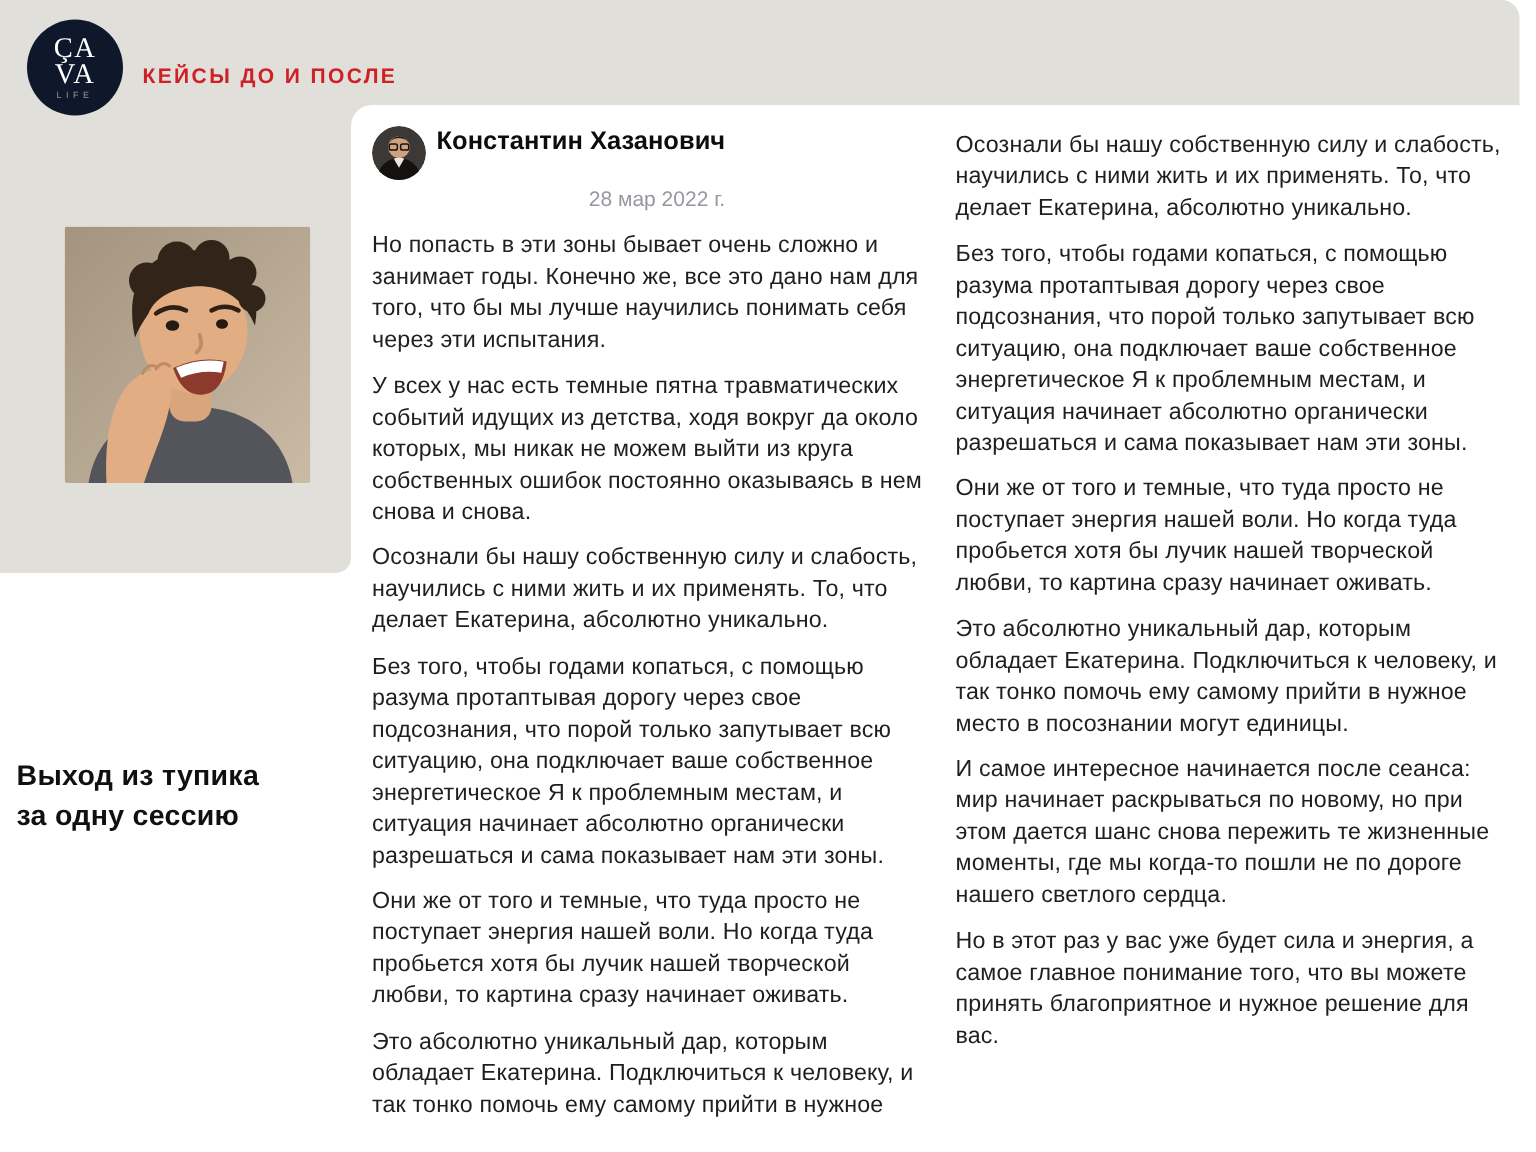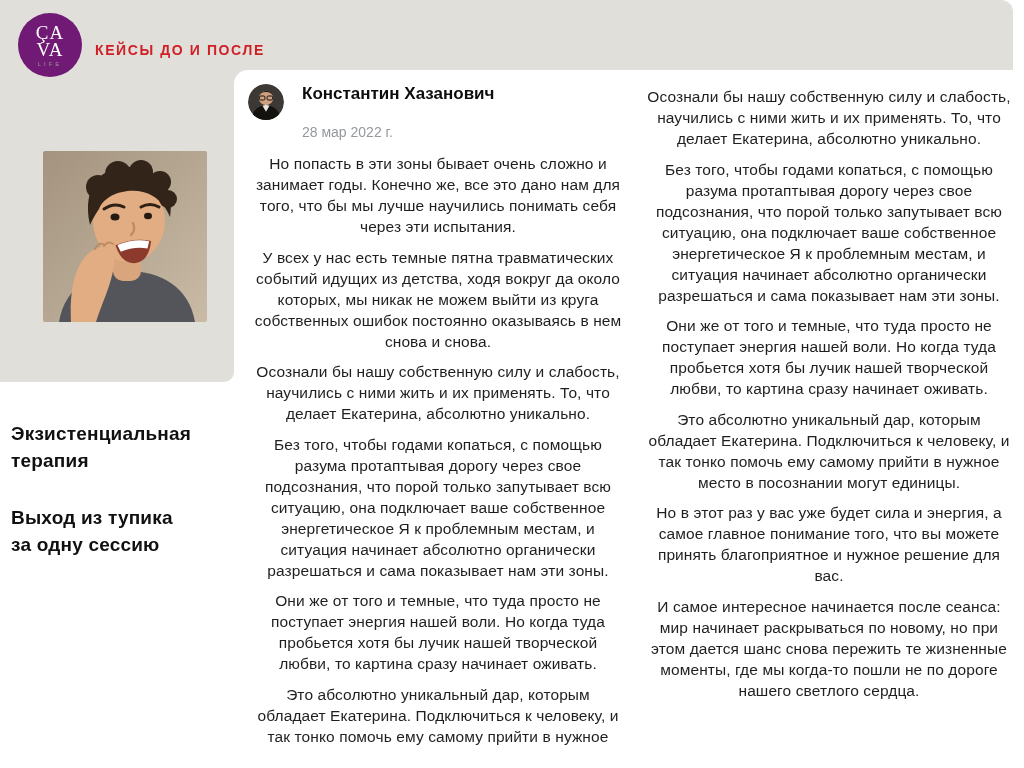--- a/index.html
+++ b/index.html
@@ -16,21 +16,21 @@
   }
   
   .band{position:absolute;left:0;top:0;width:1013px;height:70px;background:var(--panel);border-top-right-radius:12px;z-index:0;}
   .left-panel{position:absolute;left:0;top:0;width:234px;height:382px;background:var(--panel);border-bottom-right-radius:10px;z-index:0;}
   .corner-filler{position:absolute;left:234px;top:70px;width:22px;height:22px;background:var(--panel);z-index:1;}
   
   .card{position:absolute;left:234px;top:70px;width:790px;height:698px;background:#ffffff;border-top-left-radius:14px;z-index:2;}
   
   .logo{
     position:absolute;left:18px;top:13px;width:64px;height:64px;border-radius:50%;
-    background:#701a75;color:#ffffff;display:flex;flex-direction:column;align-items:center;justify-content:center;
+    background:#0f172a;color:#ffffff;display:flex;flex-direction:column;align-items:center;justify-content:center;
     z-index:3;
   }
   .logo .l1,.logo .l2{font-family:"Liberation Serif","DejaVu Serif",serif;font-size:19px;line-height:17px;letter-spacing:1px;}
   .logo .l3{font-size:6px;letter-spacing:3px;color:#999490;margin-top:3px;}
   
   .page-title{
     position:absolute;left:95px;top:42px;z-index:3;
     color:var(--accent);font-size:14px;font-weight:800;letter-spacing:1.6px;
   }
   
@@ -47,26 +47,26 @@
   .headline.h2{top:504px;}
   
   .footer-author{
     position:absolute;left:22px;top:720px;z-index:3;
     color:var(--accent);font-size:15px;font-weight:800;letter-spacing:2.3px;
   }
   
   .post-col{position:absolute;top:14px;}
   .post-col.c1{left:14px;width:380px;}
   .post-col.c2{left:403px;top:16px;width:384px;}
-  .post-header{display:flex;align-items:flex-start;gap:18px;}
+  .post-header{display:flex;align-items:flex-start;gap:7px;text-align:right;}
   .avatar{width:36px;height:36px;border-radius:50%;overflow:hidden;flex:0 0 36px;}
   .avatar svg{display:block;width:100%;height:100%;}
   .post-author{font-size:17px;font-weight:600;color:#0d0d0e;line-height:19px;}
   .post-date{font-size:14px;color:var(--muted);margin-top:21px;}
-  .post-text{margin-top:13px;text-align:center;}
+  .post-text{margin-top:13px;}
   .post-text .para{
     white-space:pre-line;margin:0 0 9.5px 0;
     font-size:15.5px;line-height:21px;color:var(--text);letter-spacing:0.1px;
   }
 </style>
 </head>
 <body>
 
 <div class="slide">
 
@@ -107,22 +107,20 @@
       <path d="M90 72 q3 8 -2 12" stroke="#c08b60" stroke-width="2.4" fill="none" stroke-linecap="round"></path>
       <g transform="rotate(-7 92 98)">
         <path d="M73 92 q19 -6 36 0 q-5 20 -18 20 q-14 0 -18 -20 Z" fill="#8c3a2b"></path>
         <path d="M75 92 q17 -5 32 0 l-2.5 7 q-13 -4 -27 0 Z" fill="#ffffff"></path>
       </g>
       <path d="M28 171 C26 130 36 106 52 98 C64 92 73 100 71 114 C69 132 59 152 53 171 Z" fill="#e2ad82"></path>
       <path d="M52 98 q4 -8 10 -4 M61 95 q4 -6 9 -2" stroke="#c08b60" stroke-width="2" fill="none" stroke-linecap="round"></path>
     </svg>
   </div>
 
-  <div class="headline h1">Экзистенциальная
-терапия</div>
   <div class="headline h2">Выход из тупика
 за одну сессию</div>
 
 
   <div class="card">
 
     <div class="post-col c1">
       <div class="post-header">
         <div class="avatar">
           <svg viewBox="0 0 36 36">
@@ -183,26 +181,26 @@
 ситуация начинает абсолютно органически
 разрешаться и сама показывает нам эти зоны.</p>
           <p class="para">Они же от того и темные, что туда просто не
 поступает энергия нашей воли. Но когда туда
 пробьется хотя бы лучик нашей творческой
 любви, то картина сразу начинает оживать.</p>
           <p class="para">Это абсолютно уникальный дар, которым
 обладает Екатерина. Подключиться к человеку, и
 так тонко помочь ему самому прийти в нужное
 место в посознании могут единицы.</p>
-          <p class="para">Но в этот раз у вас уже будет сила и энергия, а
-самое главное понимание того, что вы можете
-принять благоприятное и нужное решение для
-вас.</p>
           <p class="para">И самое интересное начинается после сеанса:
 мир начинает раскрываться по новому, но при
 этом дается шанс снова пережить те жизненные
 моменты, где мы когда-то пошли не по дороге
 нашего светлого сердца.</p>
+          <p class="para">Но в этот раз у вас уже будет сила и энергия, а
+самое главное понимание того, что вы можете
+принять благоприятное и нужное решение для
+вас.</p>
         </div>
     </div>
 
   </div>
 </div>
 
 </body></html>

